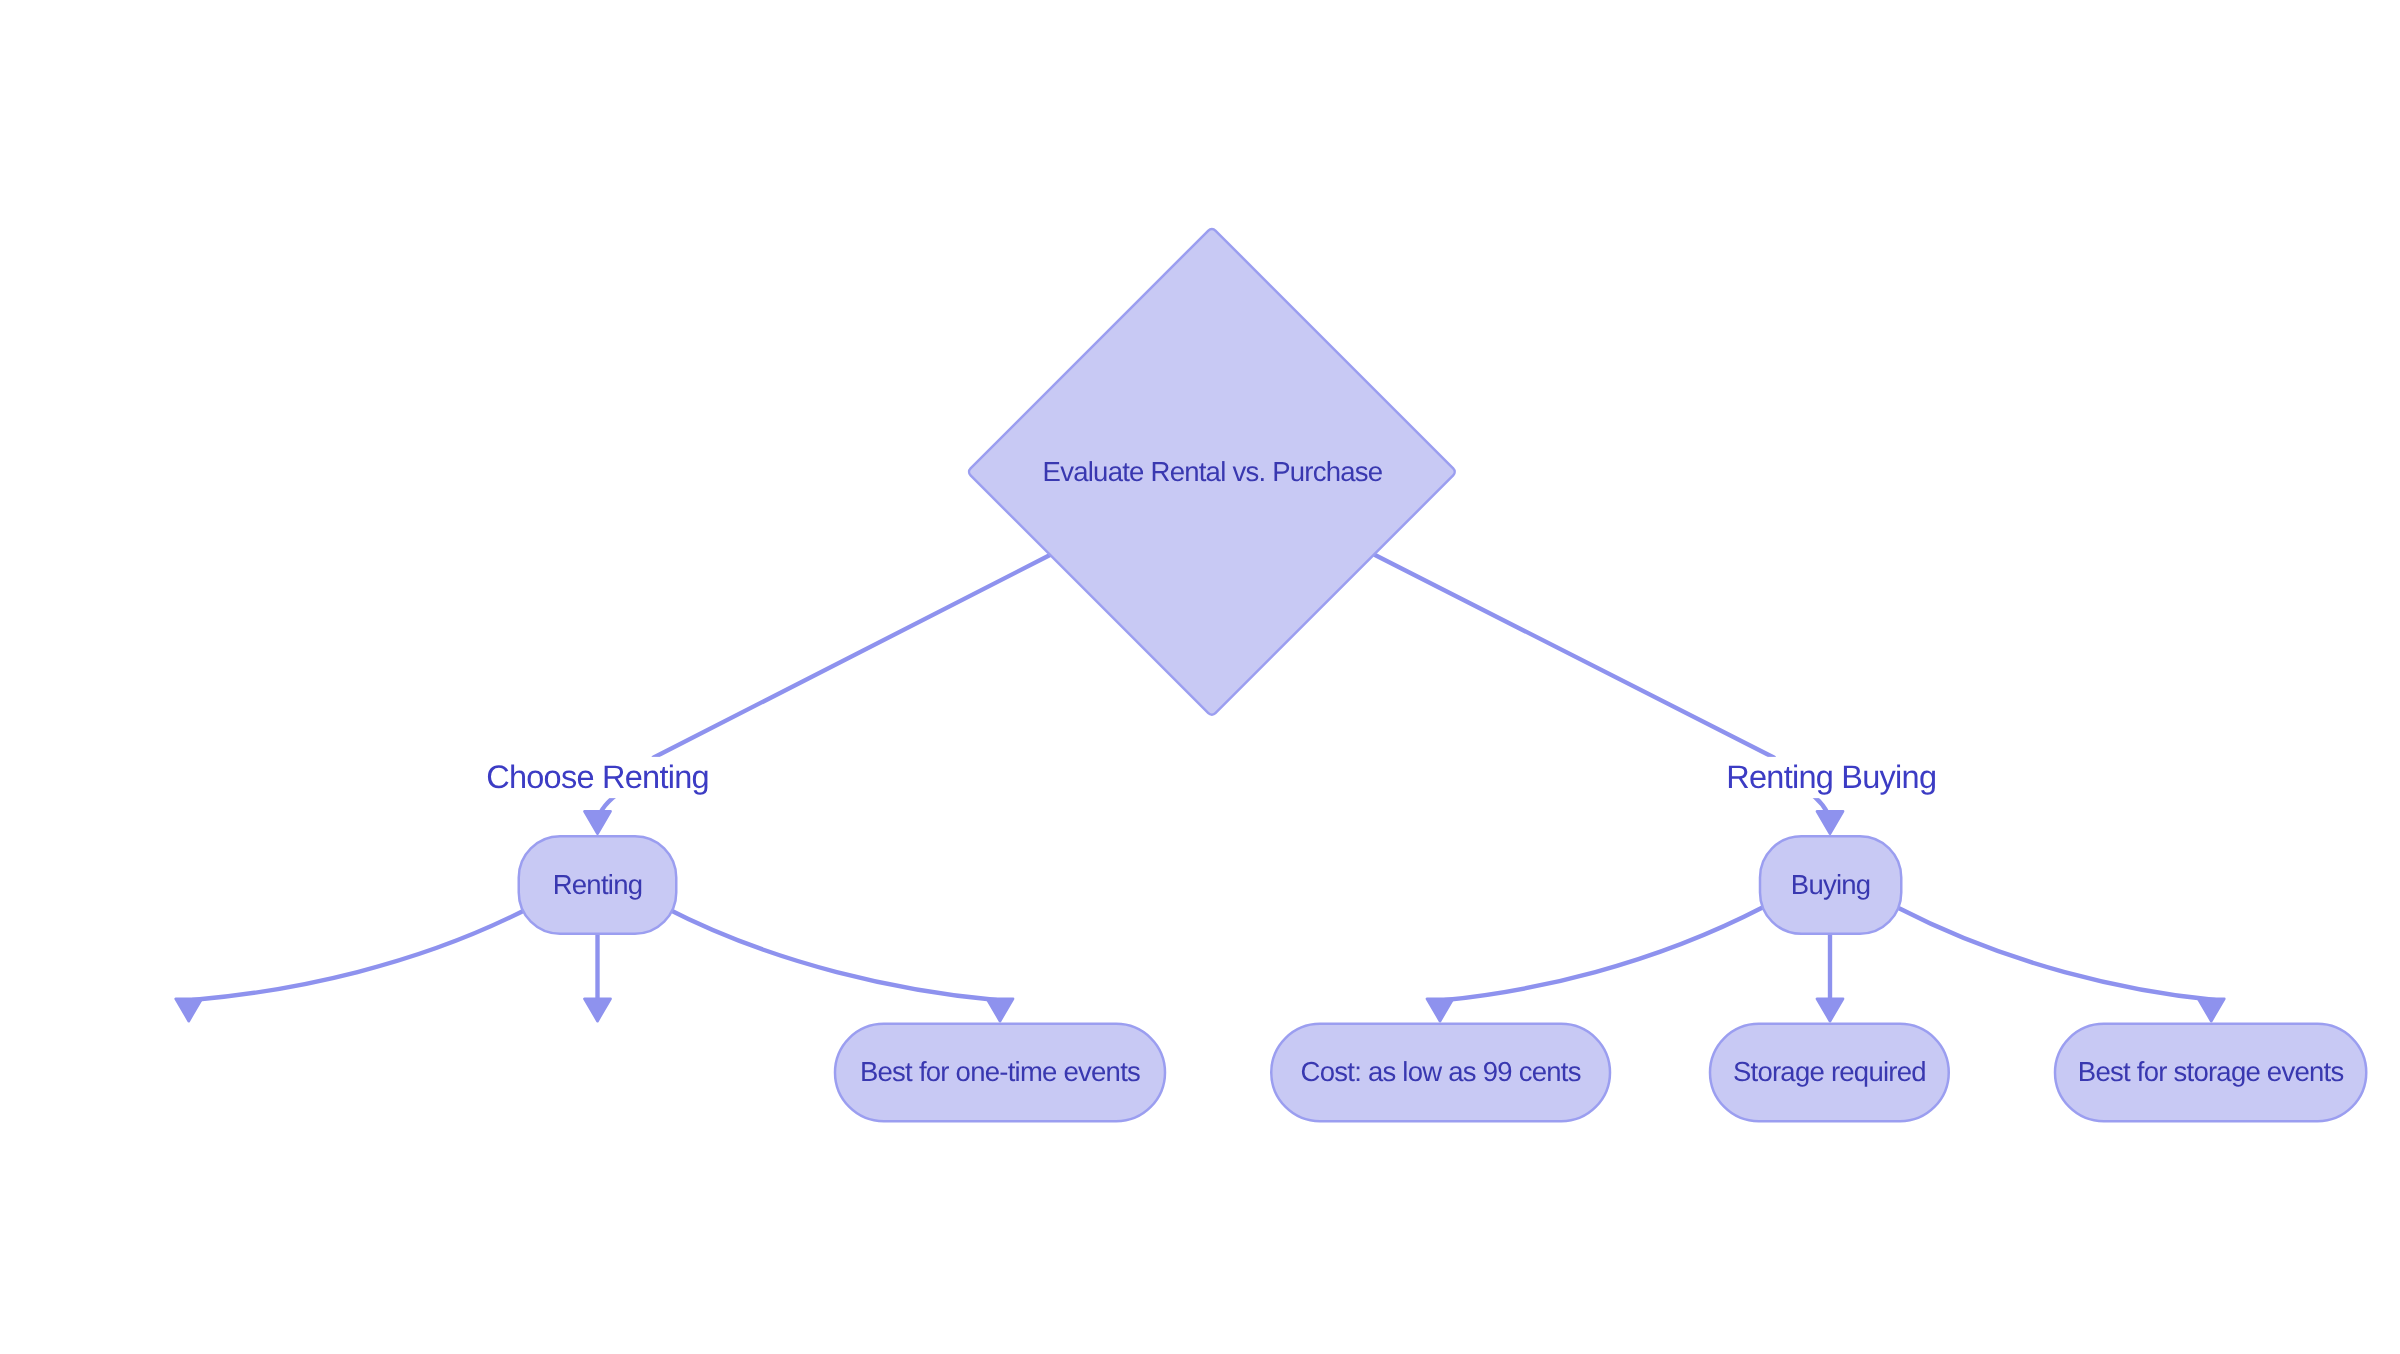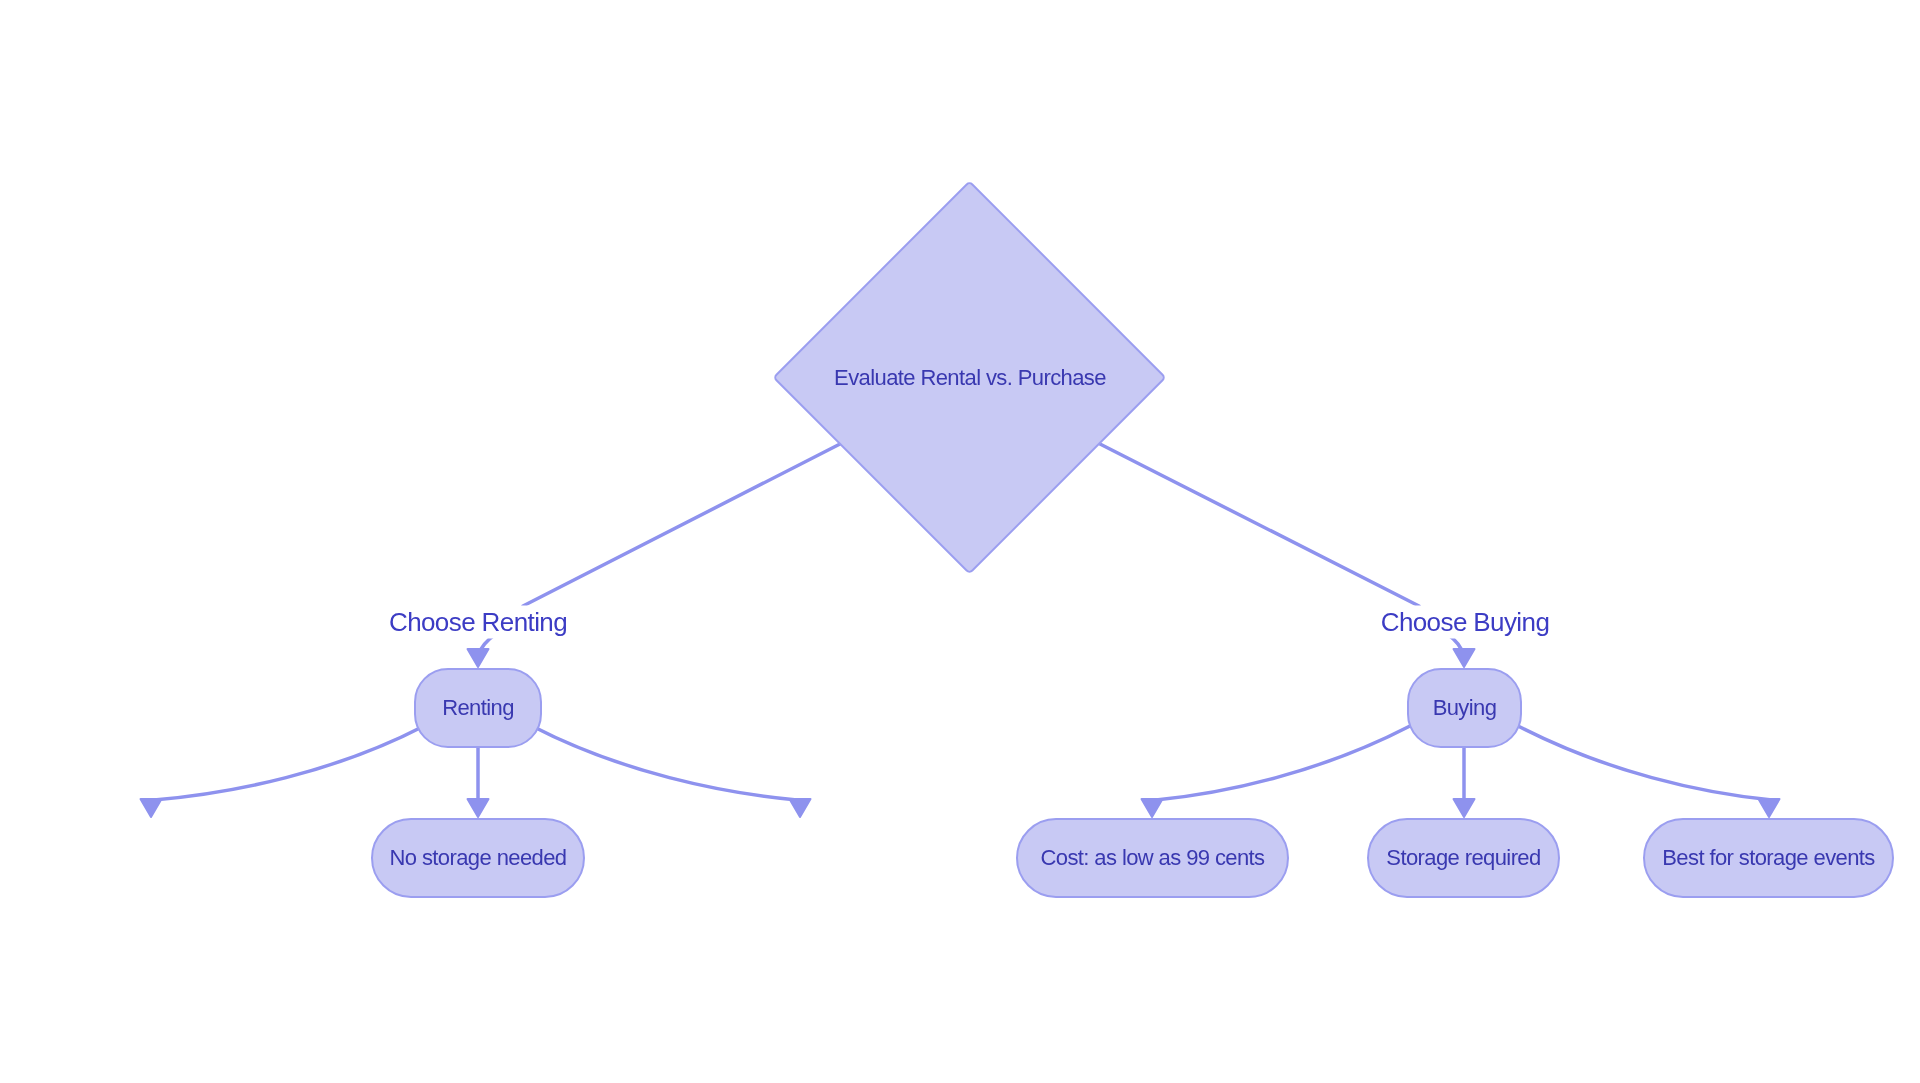--- a/index.html
+++ b/index.html
@@ -115,24 +115,24 @@
     <path class="edge" d="M 1464 748 L 1464 798"></path>
     <polygon class="arrowhead" points="1453.5,799 1474.5,799 1464,817"></polygon>
     <path class="edge" d="M 1518 726 C 1607 772 1701 793 1772 800"></path>
     <polygon class="arrowhead" points="1758.5,799 1779.5,799 1769,817"></polygon>
   </svg>
 
   <div class="diamond"></div>
   <div class="diamond-label">Evaluate Rental vs. Purchase</div>
 
   <div class="edge-label" style="left:478px; top:622px;">Choose Renting</div>
-  <div class="edge-label" style="left:1465px; top:622px;">Choose Buying</div>
+  <div class="edge-label" style="left:1465px; top:622px;">Renting Buying</div>
 
   <div class="node branch-node" style="left:414px; top:668px; width:128px; height:80px;">Renting</div>
   <div class="node branch-node" style="left:1407px; top:668px; width:115px; height:80px;">Buying</div>
 
-  <div class="node stadium" style="left:371px; top:818px; width:214px; height:80px;">No storage needed</div>
+  <div class="node stadium" style="left:667px; top:818px; width:266px; height:80px;">Best for one-time events</div>
 
   <div class="node stadium" style="left:1016px; top:818px; width:273px; height:80px;">Cost: as low as 99 cents</div>
   <div class="node stadium" style="left:1367px; top:818px; width:193px; height:80px;">Storage required</div>
   <div class="node stadium" style="left:1643px; top:818px; width:251px; height:80px;">Best for storage events</div>
 
 </div>
 
 </body></html>

